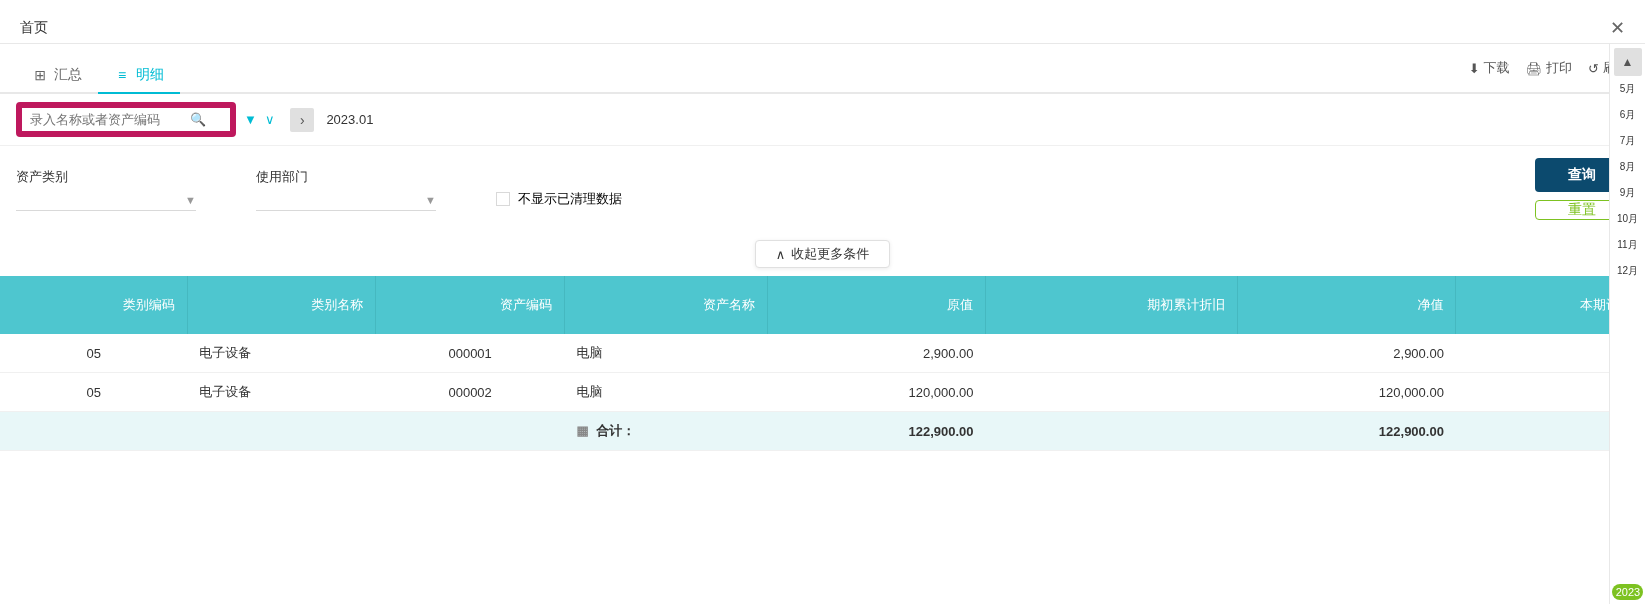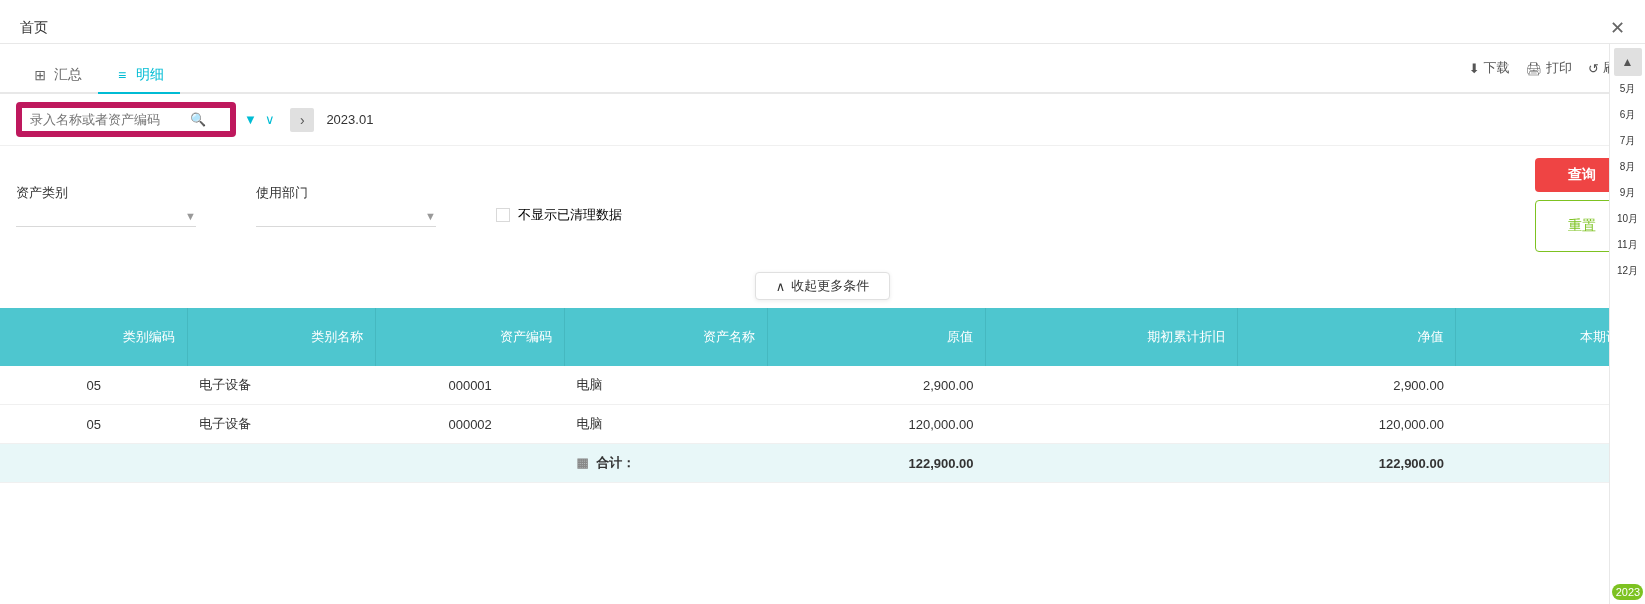--- a/index.html
+++ b/index.html
@@ -188,34 +188,34 @@
       margin-top: 4px;
     }
     .checkbox-box {
       width: 14px;
       height: 14px;
       border: 1px solid #d9d9d9;
       background: #fff;
       display: inline-block;
     }
     .btn-query {
-      background: #ef4444;
+      background: #0c4a6e;
       color: #fff;
       border: none;
       padding: 8px 32px;
       border-radius: 4px;
       cursor: pointer;
       font-size: 14px;
       font-weight: bold;
     }
     .btn-reset {
       background: #fff;
       color: #7dc221;
       border: 1px solid #7dc221;
-      padding: 16px 32px;
+      padding: 0 32px;
       border-radius: 4px;
       cursor: pointer;
       font-size: 14px;
     }
     .btn-area {
       display: flex;
       flex-direction: column;
       gap: 8px;
       margin-left: auto;
     }

